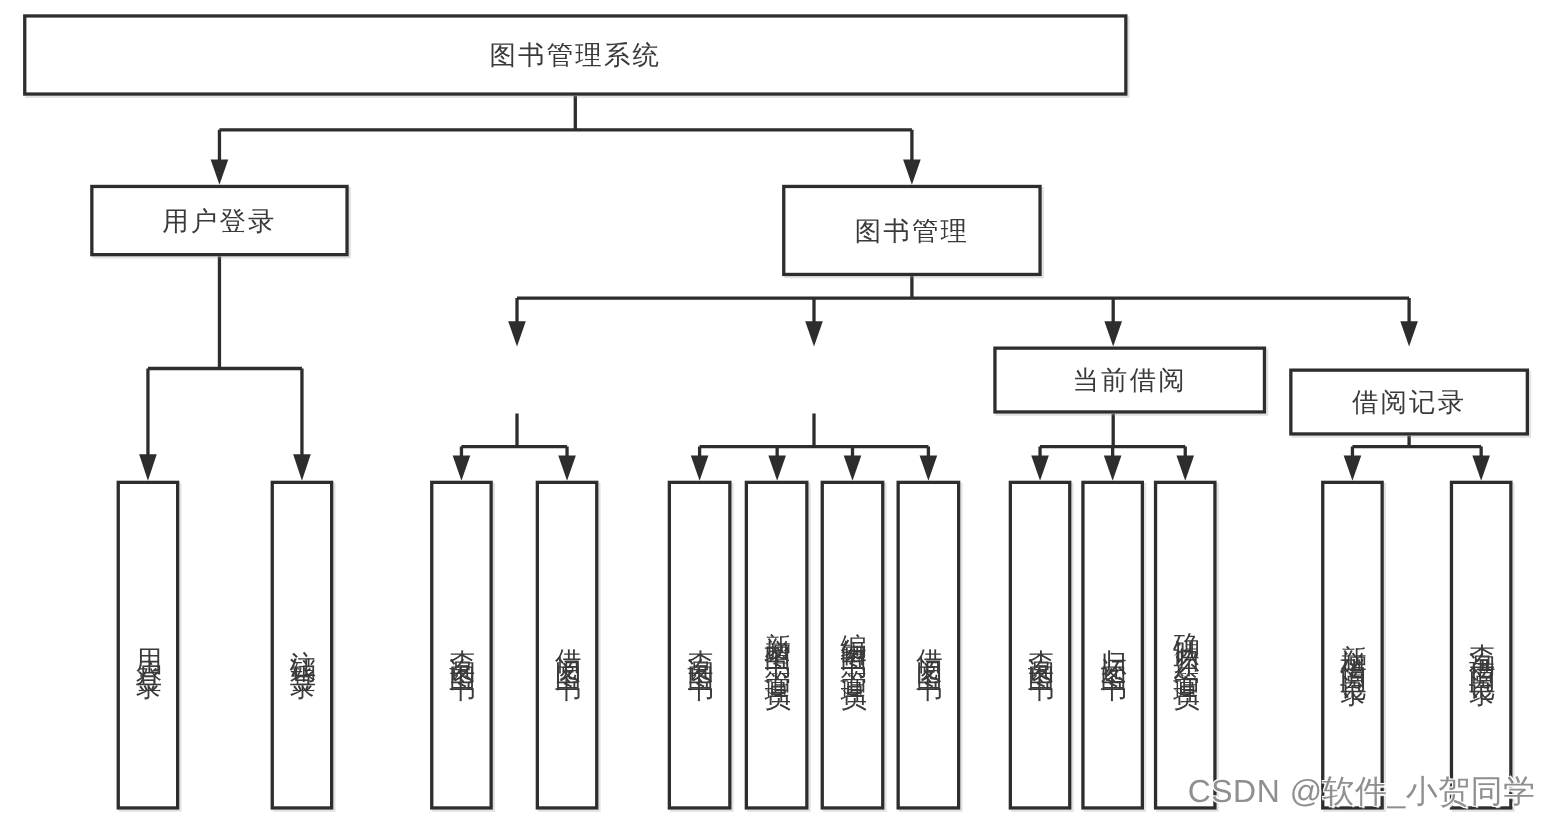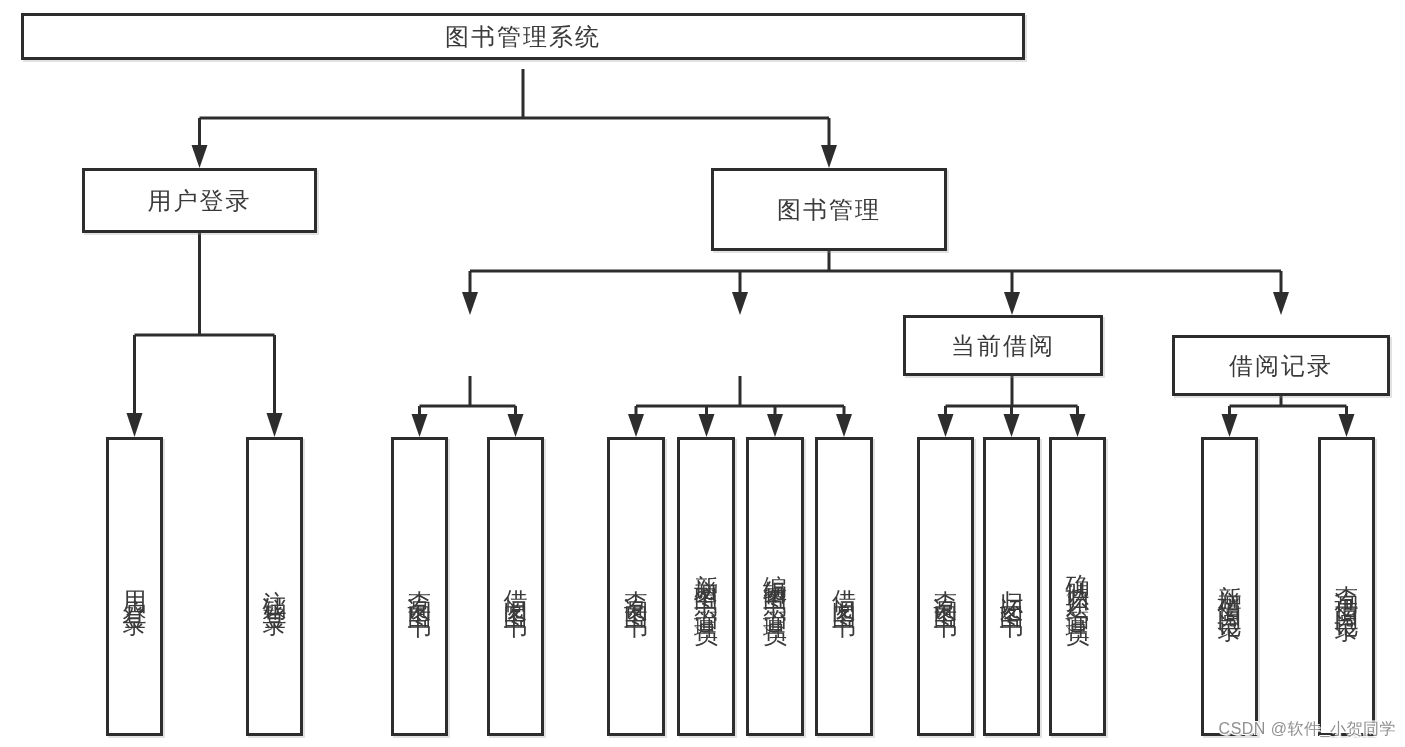--- a/index.html
+++ b/index.html
@@ -15,21 +15,21 @@
   }
   .hlabel { font-size:24px; letter-spacing:2px; color:#3a3a3a; white-space:nowrap; }
   .vlabel {
     writing-mode:vertical-rl; text-orientation:mixed; line-height:1;
     font-size:24px; letter-spacing:8px; color:#3a3a3a; white-space:nowrap;
   }
   .vlabel.mid  { letter-spacing:7px; }
   .vlabel.long { letter-spacing:7px; }
   .watermark {
     position:absolute; right:9px; bottom:7px; z-index:5;
-    font-size:16px; letter-spacing:0.5px; color:#8f8f8f; white-space:nowrap;
+    font-size:29px; letter-spacing:0.5px; color:#8f8f8f; white-space:nowrap;
     text-shadow:-1px -1px 0 #fff, 1px -1px 0 #fff, -1px 1px 0 #fff, 1px 1px 0 #fff, 2px 2px 1px #fff;
   }
 </style>
 </head>
 <body>
 
 <div class="canvas">
 
   <svg class="connectors" viewBox="0 0 1405 747" aria-hidden="true">
     <g stroke="#2d2d2d" stroke-width="3" fill="none">
@@ -57,32 +57,32 @@
       <polygon points="767,414 783,414 775,437"></polygon>
       <polygon points="836,414 852,414 844,437"></polygon>
       <polygon points="937.5,414 953.5,414 945.5,437"></polygon>
       <polygon points="1003.5,414 1019.5,414 1011.5,437"></polygon>
       <polygon points="1069.5,414 1085.5,414 1077.5,437"></polygon>
       <polygon points="1221.5,414 1237.5,414 1229.5,437"></polygon>
       <polygon points="1338.5,414 1354.5,414 1346.5,437"></polygon>
     </g>
   </svg>
 
-  <div class="node" style="left:21px; top:13px; width:1004px; height:47px;">
+  <div class="node" style="left:21px; top:13px; width:1004px; height:74px;">
     <span class="hlabel">图书管理系统</span>
   </div>
 
   <div class="node" style="left:82px; top:168px; width:235px; height:65px;">
     <span class="hlabel">用户登录</span>
   </div>
   <div class="node" style="left:711px; top:168px; width:236px; height:83px;">
     <span class="hlabel">图书管理</span>
   </div>
 
-  <div class="node" style="left:903px; top:315px; width:200px; height:61px;">
+  <div class="node" style="left:903px; top:315px; width:248px; height:61px;">
     <span class="hlabel">当前借阅</span>
   </div>
   <div class="node" style="left:1172px; top:315px; width:218px; height:61px;margin-top:20px;">
     <span class="hlabel">借阅记录</span>
   </div>
 
   <div class="node" style="left:106px; top:437px; width:57px; height:299px;">
     <span class="vlabel">用户登录</span>
   </div>
   <div class="node" style="left:246px; top:437px; width:57px; height:299px;">

